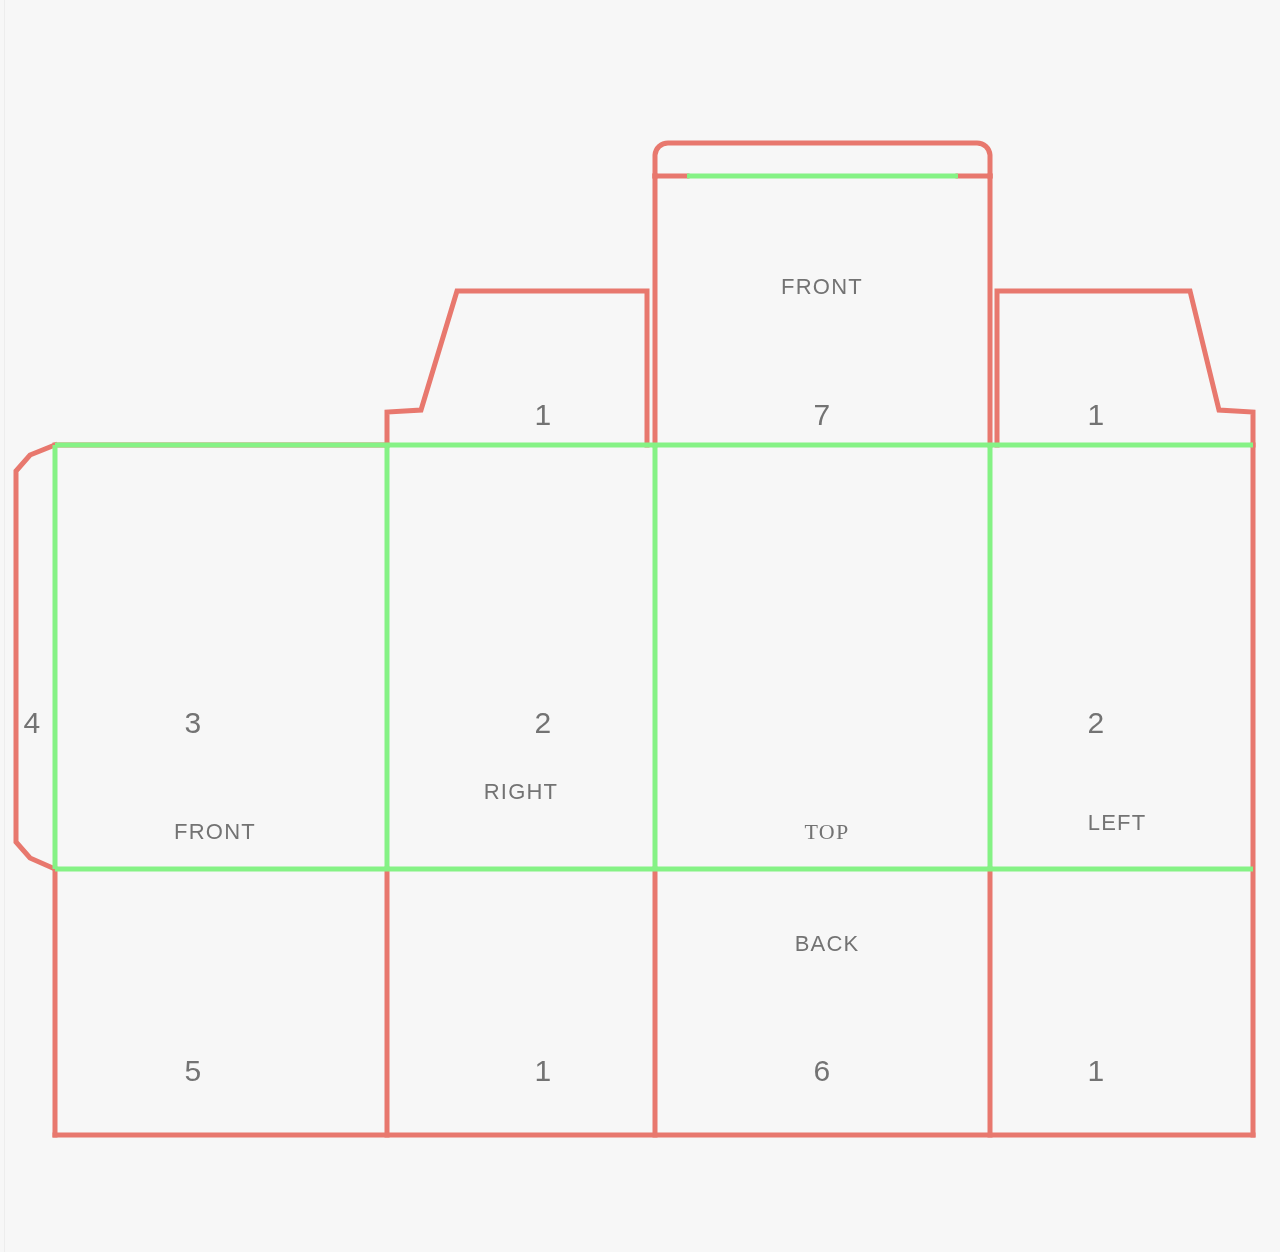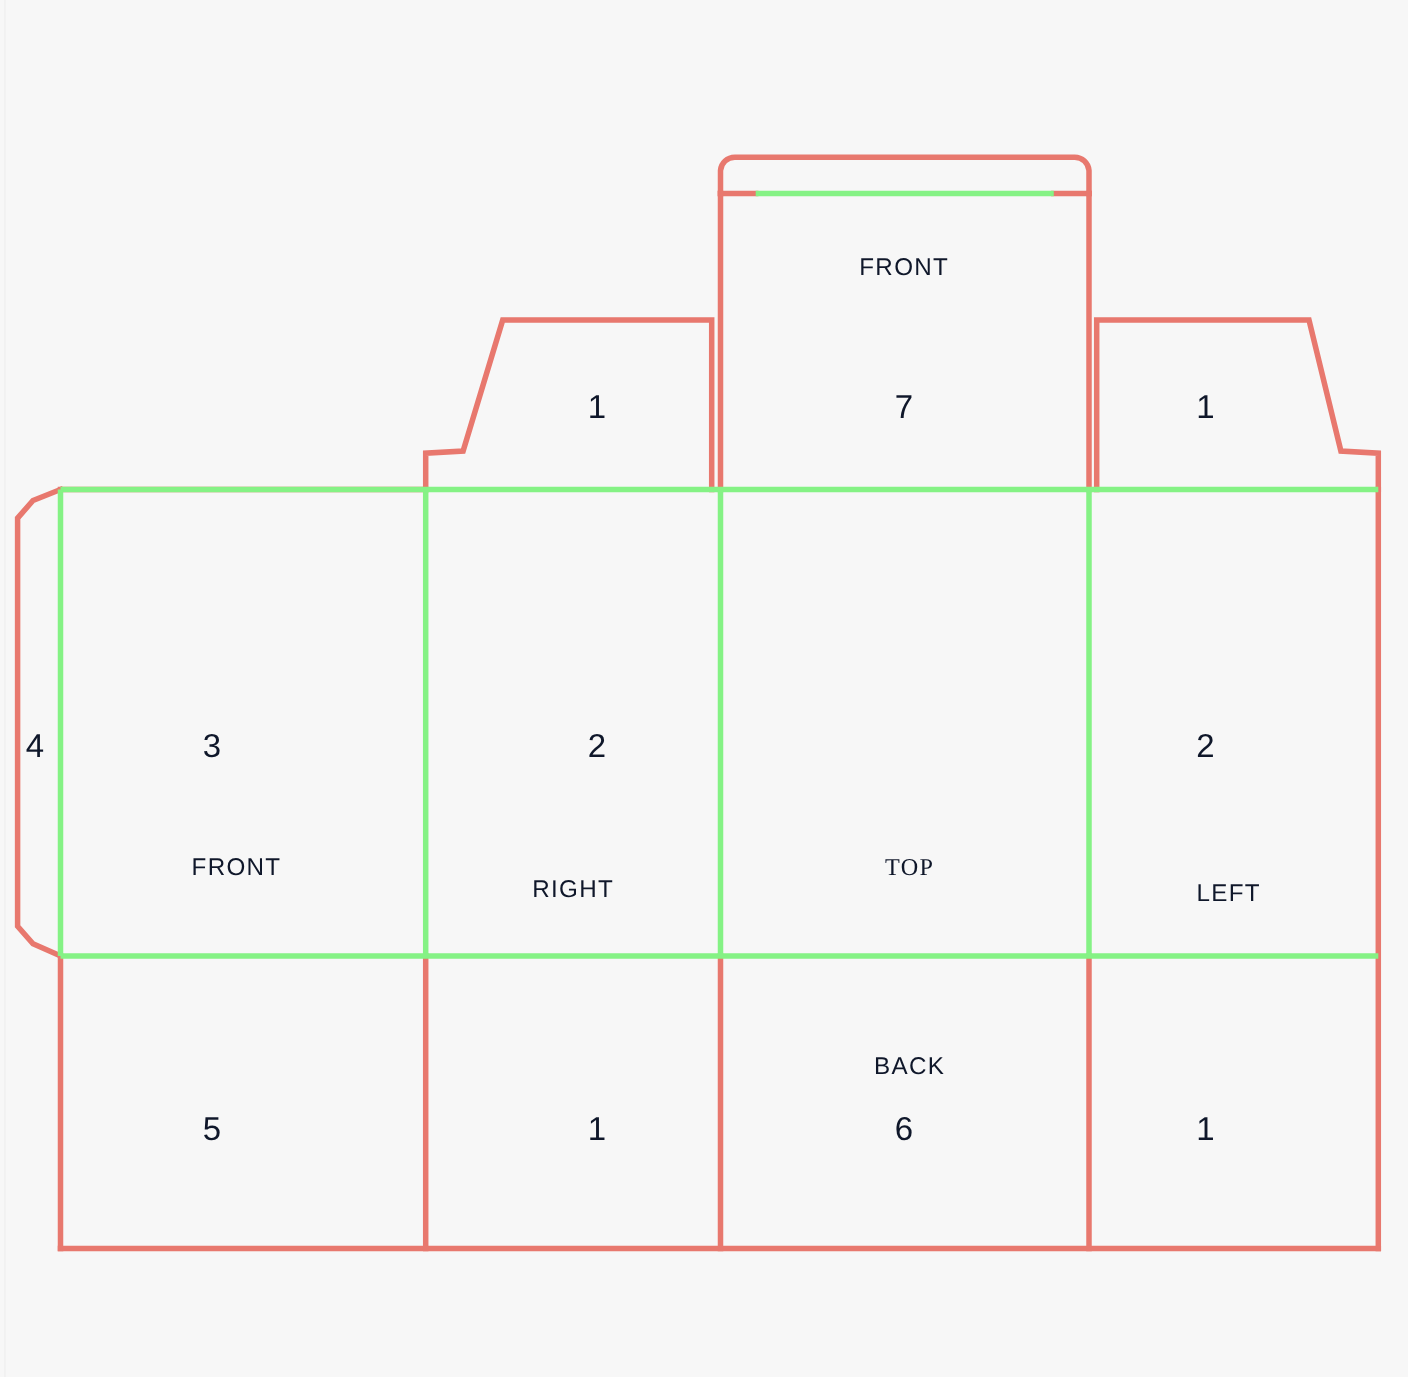--- a/index.html
+++ b/index.html
@@ -35,25 +35,26 @@
   }
   .fold-line {
     fill: none;
     stroke: #85f285;
     stroke-width: 5;
     stroke-linecap: butt;
   }
   .panel-text {
     position: absolute;
     text-align: center;
-    color: #0f172a;
+    color: #737373;
     font-family: "Liberation Sans", sans-serif;
     white-space: nowrap;
     transform: translate(-50%, -50%);
     user-select: none;
+    margin-top: 44px;
   }
   .panel-number {
     font-size: 30px;
     letter-spacing: 0.5px;
   }
   .panel-label {
     font-size: 22px;
     letter-spacing: 1.2px;
   }
   .edge-seam {
@@ -121,29 +122,29 @@
   <div class="panel-text panel-number" style="left:543px; top:371px;">1</div>
 
   <div class="panel-text panel-number" style="left:1096px; top:371px;">1</div>
 
   <div class="panel-text panel-number" style="left:32px; top:679px;">4</div>
 
   <div class="panel-text panel-number" style="left:193px; top:679px;">3</div>
   <div class="panel-text panel-label" style="left:215px; top:788px;">FRONT</div>
 
   <div class="panel-text panel-number" style="left:543px; top:679px;">2</div>
-  <div class="panel-text panel-label" style="left:521px; top:808px;">RIGHT</div>
+  <div class="panel-text panel-label" style="left:521px; top:748px;">RIGHT</div>
 
   <div class="panel-text panel-label" style="left:827px; top:788px;font-family:Liberation Serif, serif;">TOP</div>
 
   <div class="panel-text panel-number" style="left:1096px; top:679px;">2</div>
-  <div class="panel-text panel-label" style="left:1117px; top:812px;">LEFT</div>
+  <div class="panel-text panel-label" style="left:1117px; top:779px;">LEFT</div>
 
   <div class="panel-text panel-number" style="left:193px; top:1027px;">5</div>
 
   <div class="panel-text panel-number" style="left:543px; top:1027px;">1</div>
 
-  <div class="panel-text panel-label" style="left:827px; top:969px;">BACK</div>
+  <div class="panel-text panel-label" style="left:827px; top:900px;">BACK</div>
   <div class="panel-text panel-number" style="left:822px; top:1027px;">6</div>
 
   <div class="panel-text panel-number" style="left:1096px; top:1027px;">1</div>
 
 </div>
 
 </body></html>

